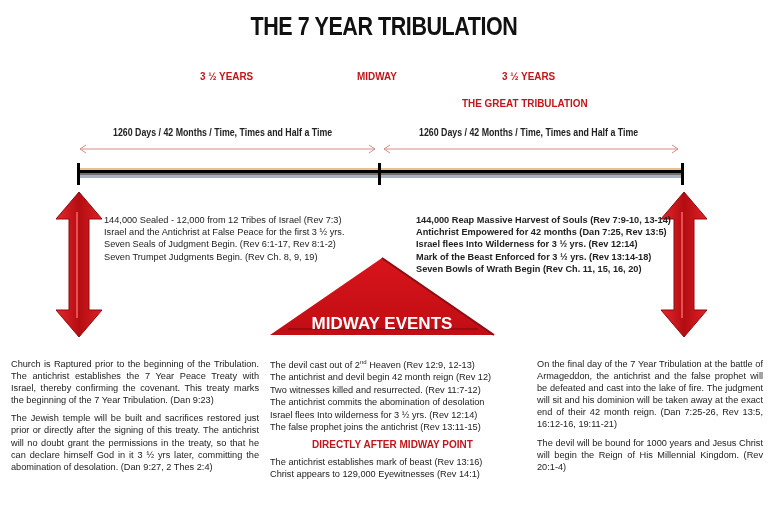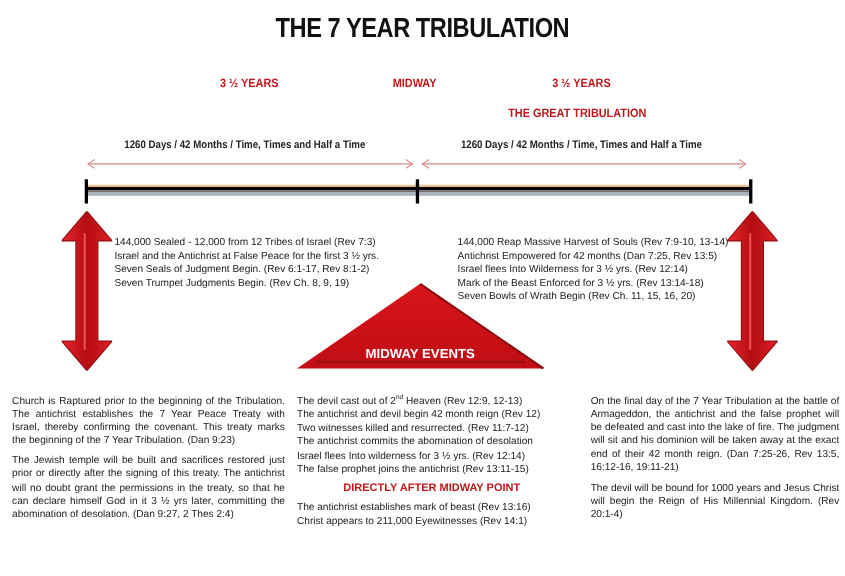--- a/index.html
+++ b/index.html
@@ -75,54 +75,54 @@
   <line x1="21" y1="20" x2="21" y2="126" stroke="#ff6a6a" stroke-width="2" opacity="0.7"></line>
 </svg>
 
 <div class="abs list" style="left:104px; top:214px;">
   <div>144,000 Sealed - 12,000 from 12 Tribes of Israel (Rev 7:3)</div>
   <div>Israel and the Antichrist at False Peace for the first 3 ½ yrs.</div>
   <div>Seven Seals of Judgment Begin. (Rev 6:1-17, Rev 8:1-2)</div>
   <div>Seven Trumpet Judgments Begin. (Rev Ch. 8, 9, 19)</div>
 </div>
 
-<div class="abs list" style="left:416px; top:214px;">
+<div class="abs list" style="left:416px; top:214px;font-weight:bold;">
   <div>144,000 Reap Massive Harvest of Souls (Rev 7:9-10, 13-14)</div>
   <div>Antichrist Empowered for 42 months (Dan 7:25, Rev 13:5)</div>
   <div>Israel flees Into Wilderness for 3 ½ yrs. (Rev 12:14)</div>
   <div>Mark of the Beast Enforced for 3 ½ yrs. (Rev 13:14-18)</div>
   <div>Seven Bowls of Wrath Begin (Rev Ch. 11, 15, 16, 20)</div>
 </div>
 
 <svg class="abs" style="left:268px; top:256px;" width="228" height="80">
   <defs>
     <linearGradient id="tg" x1="0" x2="0" y1="0" y2="1">
       <stop offset="0" stop-color="#d8141b"></stop>
       <stop offset="1" stop-color="#c10d14"></stop>
     </linearGradient>
   </defs>
   <polygon points="114,2 226,79 2,79" fill="url(#tg)"></polygon>
   <polyline points="114,2 226,79" stroke="#8e0b0f" stroke-width="2" fill="none"></polyline>
   <line x1="20" y1="73" x2="210" y2="73" stroke="#9b0c10" stroke-width="2"></line>
 </svg>
-<div class="abs" style="left:268px; top:314px; width:228px; text-align:center; color:#fff; font-weight:bold; font-size:12px;">MIDWAY EVENTS</div>
+<div class="abs" style="left:268px; top:314px; width:228px; text-align:center; color:#fff; font-weight:bold; font-size:17px;">MIDWAY EVENTS</div>
 
 <div class="abs para" style="left:11px; top:358px; width:248px;">
   <p>Church is Raptured prior to the beginning of the Tribulation. The antichrist establishes the 7 Year Peace Treaty with Israel, thereby confirming the covenant. This treaty marks the beginning of the 7 Year Tribulation. (Dan 9:23)</p>
   <p>The Jewish temple will be built and sacrifices restored just prior or directly after the signing of this treaty. The antichrist will no doubt grant the permissions in the treaty, so that he can declare himself God in it 3 ½ yrs later, committing the abomination of desolation. (Dan 9:27, 2 Thes 2:4)</p>
 </div>
 
 <div class="abs mid-list" style="left:270px; top:356px; width:245px;">
   <div><span>The devil cast out of 2</span><sup>nd</sup><span> Heaven  (Rev 12:9, 12-13)</span></div>
   <div>The antichrist and devil begin 42 month reign (Rev 12)</div>
   <div>Two witnesses killed and resurrected. (Rev 11:7-12)</div>
   <div>The antichrist commits the abomination of desolation</div>
   <div>Israel flees Into wilderness for 3 ½ yrs. (Rev 12:14)</div>
   <div>The false prophet joins the antichrist (Rev 13:11-15)</div>
   <div class="mid-sub">DIRECTLY AFTER MIDWAY POINT</div>
   <div>The antichrist establishes mark of beast (Rev 13:16)</div>
-  <div>Christ appears to 211,000 Eyewitnesses (Rev 14:1)</div>
+  <div>Christ appears to 129,000 Eyewitnesses (Rev 14:1)</div>
 </div>
 
 <div class="abs para" style="left:537px; top:358px; width:226px;">
   <p>On the final day of the 7 Year Tribulation  at the battle of Armageddon,  the antichrist and the false prophet will be defeated and cast  into the lake of fire. The judgment will sit and his dominion will be taken away at the exact end of their 42 month reign. (Dan 7:25-26, Rev 13:5, 16:12-16, 19:11-21)</p>
   <p>The devil will be bound for 1000 years and Jesus Christ will begin the Reign of His Millennial Kingdom. (Rev 20:1-4)</p>
 </div>
 
 </body></html>

